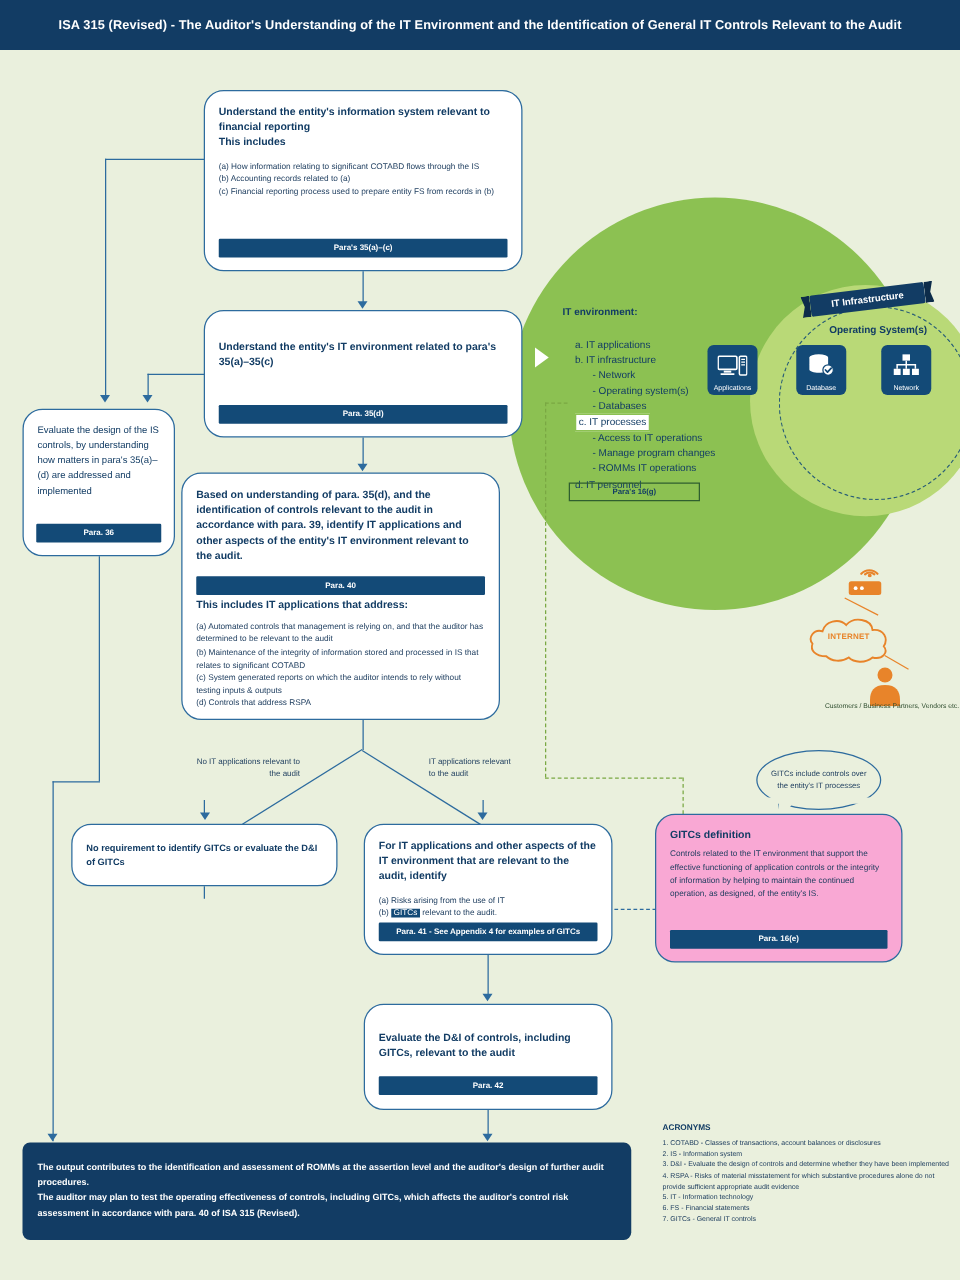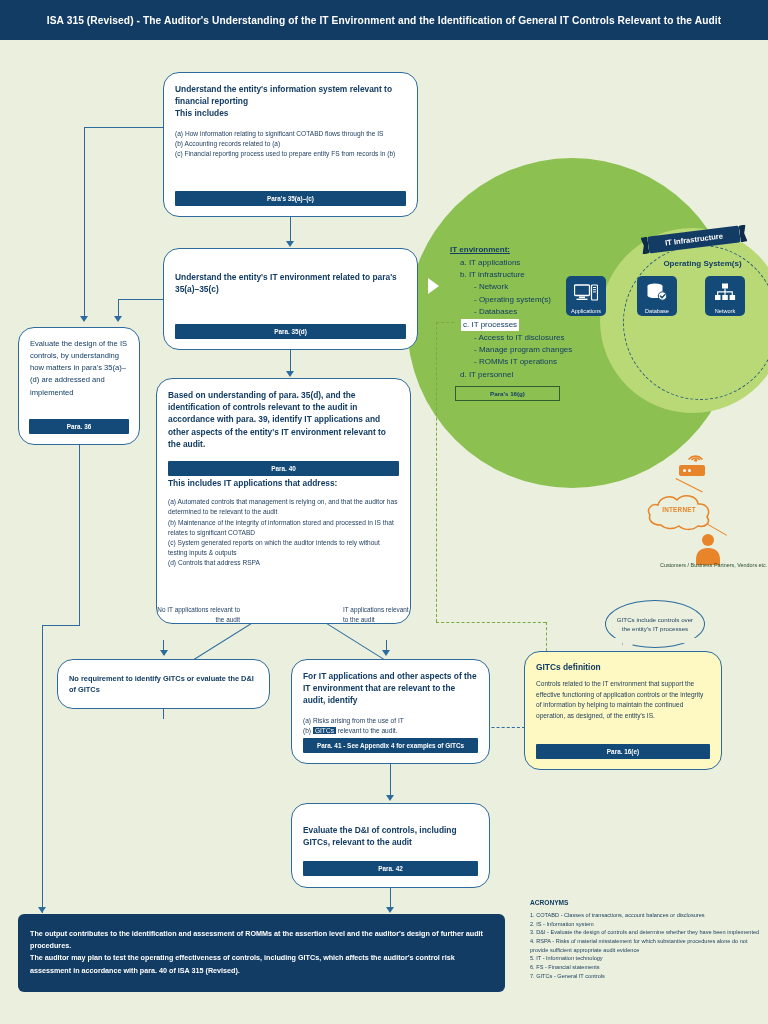--- a/index.html
+++ b/index.html
@@ -64,21 +64,21 @@
   .node .glyph { flex: 1; display: flex; align-items: center; justify-content: center; }
   .node .cap { font-size: 5.6px; color: #ffffff; }
   .node-apps { left: 566px; top: 276px; }
   .node-db   { left: 637px; top: 276px; }
   .node-net  { left: 705px; top: 276px; }
 
   .it-env-text {
     position: absolute; left: 450px; top: 244px; width: 140px;
     font-size: 8px; color: #123c64; line-height: 1.52;
   }
-  .it-env-text .hd { font-weight: bold; margin-bottom: 1px; text-decoration: underline; }
+  .it-env-text .hd { font-weight: bold; margin-bottom: 14px; }
   .it-env-text .l1 { padding-left: 10px; }
   .it-env-text .l2 { padding-left: 24px; }
   .it-env-text .hl {
     background: #ffffff; display: inline-block; padding: 0 2px;
     border: 1px solid #8cc152;
   }
   .para-16g {
     position: absolute; left: 455px; top: 386px;
     width: 105px; height: 15px;
     border: 1px solid #2f5f2f;
@@ -133,28 +133,28 @@
     font-size: 6.4px; font-weight: bold;
     text-align: center; padding: 4px 0; border-radius: 1px;
   }
   .hl-gitc {
     background: #134a77; color: #ffffff; padding: 0 2px;
   }
 
   
   #box-is      { left: 163px; top: 72px;  width: 255px; height: 145px; }
   #box-itenv   { left: 163px; top: 248px; width: 255px; height: 102px; }
-  #box-para40  { left: 156px; top: 378px; width: 255px; height: 246px; }
+  #box-para40  { left: 145px; top: 378px; width: 255px; height: 198px; }
   #box-eval36  { left: 18px;  top: 327px; width: 122px; height: 118px;
                  border-color: #2d6b9e; }
   #box-noreq   { left: 57px;  top: 659px; width: 213px; height: 50px; }
   #box-forit   { left: 291px; top: 659px; width: 199px; height: 105px; }
   #box-eval42  { left: 291px; top: 803px; width: 199px; height: 85px; }
   #box-gitcdef { left: 524px; top: 651px; width: 198px; height: 119px;
-                 background: #fef9c3; }
+                 background: #f9a8d4; }
 
   #box-eval36 .box-title { font-size: 7.6px; font-weight: normal; color: #123c64; line-height: 1.6; }
   #box-noreq  .box-title { font-size: 7.4px; }
   #box-gitcdef .gd-title { font-size: 8.4px; font-weight: bold; color: #123c64; }
   #box-gitcdef .gd-body { font-size: 6.6px; color: #1a3a5c; line-height: 1.6; margin-top: 7px; }
 
   .bubble {
     position: absolute; left: 605px; top: 600px; width: 100px; height: 48px;
     border: 1px solid #2d6b9e; border-radius: 50%;
     background: #eaf0dd;
@@ -265,21 +265,21 @@
   </div>
 
   <div class="it-env-text">
     <div class="hd">IT environment:</div>
     <div class="l1"><span>a. IT applications</span></div>
     <div class="l1"><span>b. IT infrastructure</span></div>
     <div class="l2"><span>- Network</span></div>
     <div class="l2"><span>- Operating system(s)</span></div>
     <div class="l2"><span>- Databases</span></div>
     <div class="l1"><span class="hl">c. IT processes</span></div>
-    <div class="l2"><span>- Access to IT disclosures</span></div>
+    <div class="l2"><span>- Access to IT operations</span></div>
     <div class="l2"><span>- Manage program changes</span></div>
     <div class="l2"><span>- ROMMs IT operations</span></div>
     <div class="l1"><span>d. IT personnel</span></div>
   </div>
 
   <div class="para-16g">Para's 16(g)</div>
 
   <div class="wifi">
     <svg width="20" height="16" viewBox="0 0 20 16">
       <path d="M3 13 A9 9 0 0 1 16 13" fill="none" stroke="#e8842a" stroke-width="1.7" stroke-linecap="round"></path>

